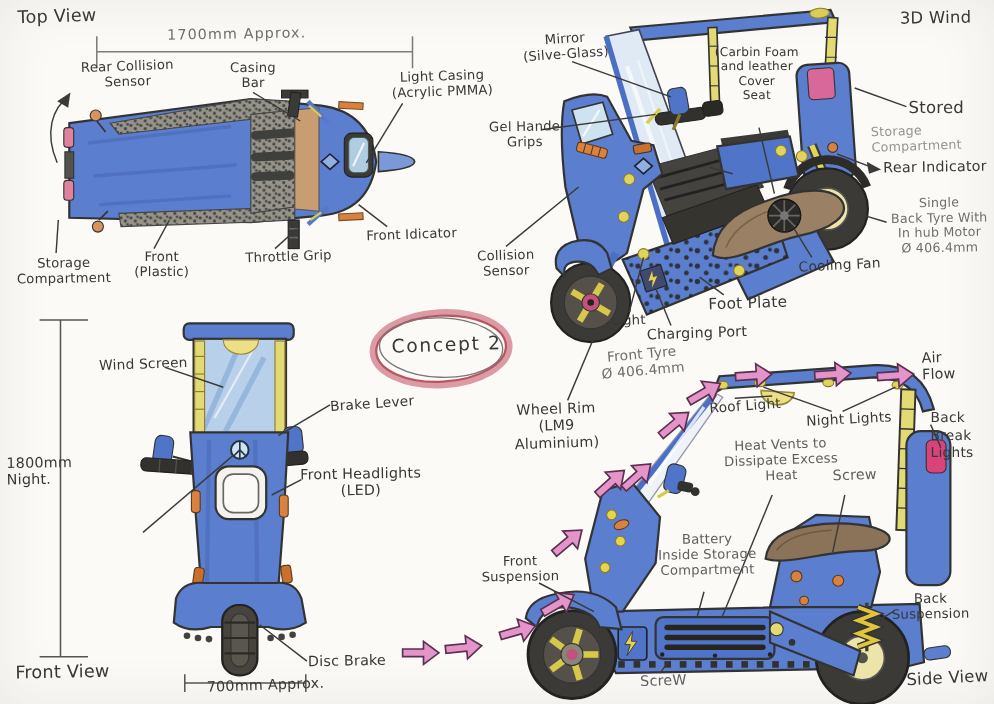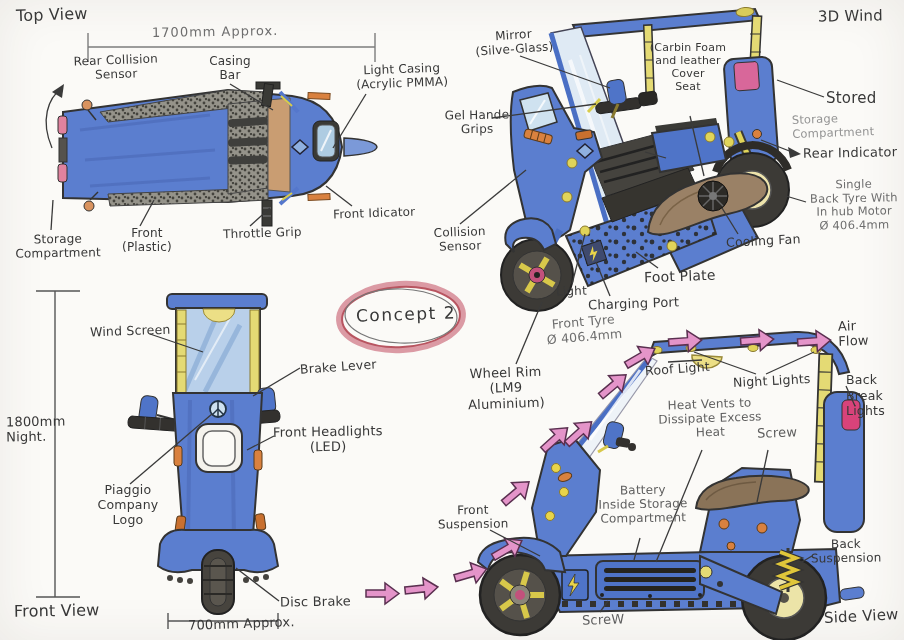--- a/index.html
+++ b/index.html
@@ -503,23 +503,20 @@
 
 <div class="lbl" style="left:356px;top:304px;font-size:17px;letter-spacing:1.5px;transform:rotate(-2deg)">Concept 2</div>
 
 <div class="lbl t13" style="left:6px;top:414px;width:56px;transform:rotate(-1deg)">1800mm
 Night.</div>
 <div class="lbl t16" style="left:14px;top:602px;transform:rotate(-1deg)">Front View</div>
 <div class="lbl t125" style="left:90px;top:324px;transform:rotate(-2deg)">Wind Screen</div>
 <div class="lbl t125" style="left:300px;top:360px;transform:rotate(-4deg)">Brake Lever</div>
 <div class="lbl c t13" style="left:272px;top:424px;width:112px;transform:rotate(-1deg)">Front Headlights
 (LED)</div>
-<div class="lbl c t125" style="left:92px;top:483px;width:72px">Piaggio
-Company
-Logo</div>
 <div class="lbl t13" style="left:280px;top:594px;transform:rotate(-1deg)">Disc Brake</div>
 <div class="lbl t13" style="left:188px;top:616px;transform:rotate(-2deg)">700mm Approx.</div>
 
 <div class="lbl t15" style="left:824px;top:608px;transform:rotate(-3deg)">Side View</div>
 <div class="lbl t13" style="left:838px;top:318px;width:42px;transform:rotate(-2deg)">Air
 Flow</div>
 <div class="lbl t125" style="left:645px;top:362px;transform:rotate(-4deg)">Roof Light</div>
 <div class="lbl t125" style="left:733px;top:374px;transform:rotate(-3deg)">Night Lights</div>
 <div class="lbl t125" style="left:846px;top:372px;line-height:1.25">Back
 Break

